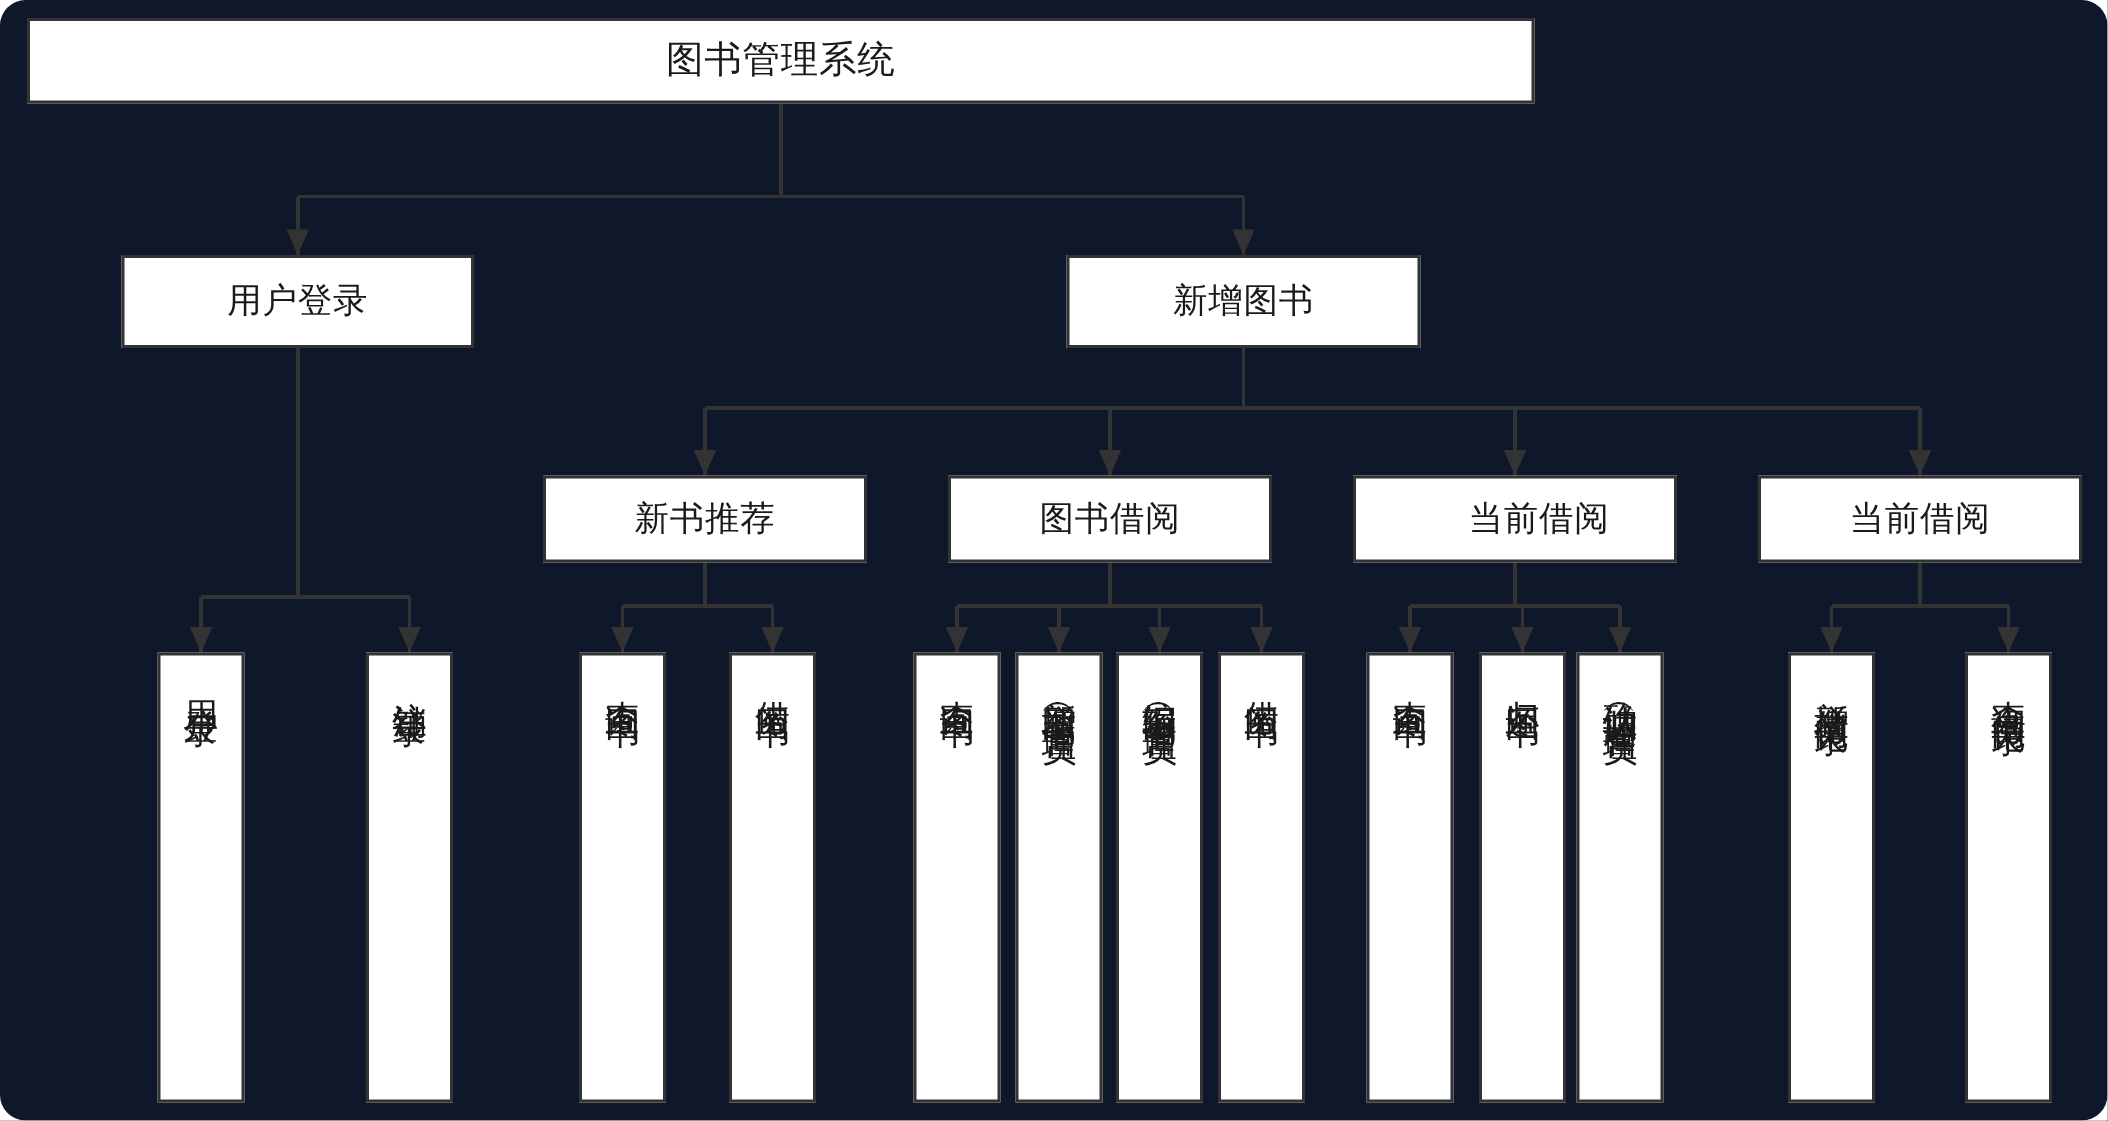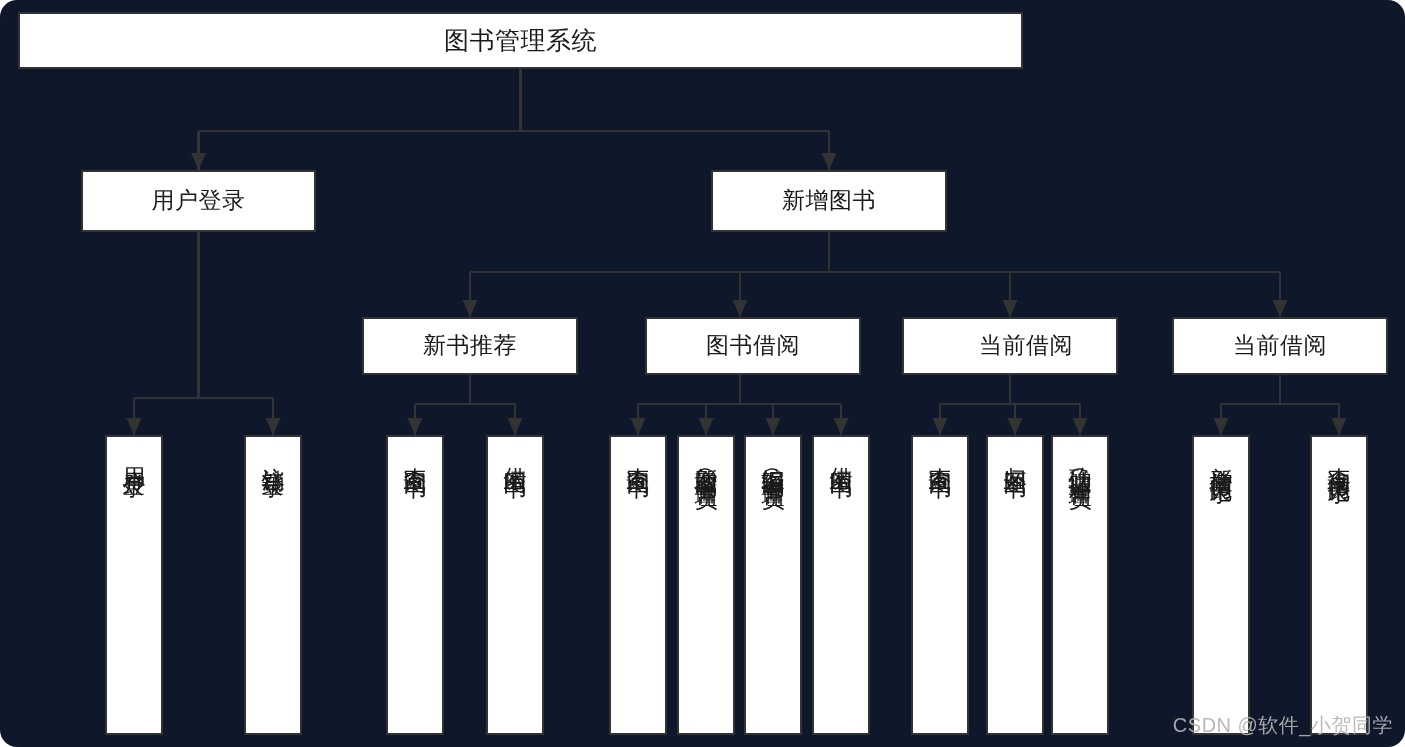--- a/index.html
+++ b/index.html
@@ -141,21 +141,21 @@
       </div>
       <div class="node horizontal" id="node-user-login" style="left: 81px; top: 170px; width: 235px; height: 62px; border-color: rgb(51, 51, 51); background: rgb(255, 255, 255); color: rgb(26, 26, 26);">
         <span class="node-label">用户登录</span>
       </div>
       <div class="node horizontal" id="node-book-manage" style="left: 711px; top: 170px; width: 236px; height: 62px; border-color: rgb(51, 51, 51); background: rgb(255, 255, 255); color: rgb(26, 26, 26);">
         <span class="node-label">新增图书</span>
       </div>
       <div class="node horizontal" id="node-new-book-rec" style="left: 362px; top: 317px; width: 216px; height: 58px; border-color: rgb(51, 51, 51); background: rgb(255, 255, 255); color: rgb(26, 26, 26);">
         <span class="node-label">新书推荐</span>
       </div>
-      <div class="node horizontal" id="node-book-borrow" style="left: 632px; top: 317px; width: 216px; height: 58px; border-color: rgb(51, 51, 51); background: rgb(255, 255, 255); color: rgb(26, 26, 26); margin-left: 13px;">
+      <div class="node horizontal" id="node-book-borrow" style="left: 632px; top: 317px; width: 216px; height: 58px; border-color: rgb(51, 51, 51); background: rgb(255, 255, 255); color: rgb(26, 26, 26);">
         <span class="node-label">图书借阅</span>
       </div>
       <div class="node horizontal" id="node-current-borrow" style="left: 902px; top: 317px; width: 216px; height: 58px; border-color: rgb(51, 51, 51); background: rgb(255, 255, 255); color: rgb(26, 26, 26); padding-left: 32px;">
         <span class="node-label">当前借阅</span>
       </div>
       <div class="node horizontal" id="node-borrow-record" style="left: 1172px; top: 317px; width: 216px; height: 58px; border-color: rgb(51, 51, 51); background: rgb(255, 255, 255); color: rgb(26, 26, 26);">
         <span class="node-label">当前借阅</span>
       </div>
       <div class="node vertical" id="node-leaf-login" style="left: 105px; top: 435px; width: 58px; height: 300px; border-color: rgb(51, 51, 51); background: rgb(255, 255, 255); color: rgb(26, 26, 26);">
         <span class="node-label">用户登录</span>
@@ -191,15 +191,14 @@
         <span class="node-label">确认归还（管理员）</span>
       </div>
       <div class="node vertical" id="node-leaf-add-rec" style="left: 1192px; top: 435px; width: 58px; height: 300px; border-color: rgb(51, 51, 51); background: rgb(255, 255, 255); color: rgb(26, 26, 26);">
         <span class="node-label">新增借阅记录</span>
       </div>
       <div class="node vertical" id="node-leaf-query-rec" style="left: 1310px; top: 435px; width: 58px; height: 300px; border-color: rgb(51, 51, 51); background: rgb(255, 255, 255); color: rgb(26, 26, 26);">
         <span class="node-label">查询借阅记录</span>
       </div>
     </div>
 
-  <div id="watermark">CSDN @软件_小贺同学</div>
 
 </div>
 
 </body></html>

